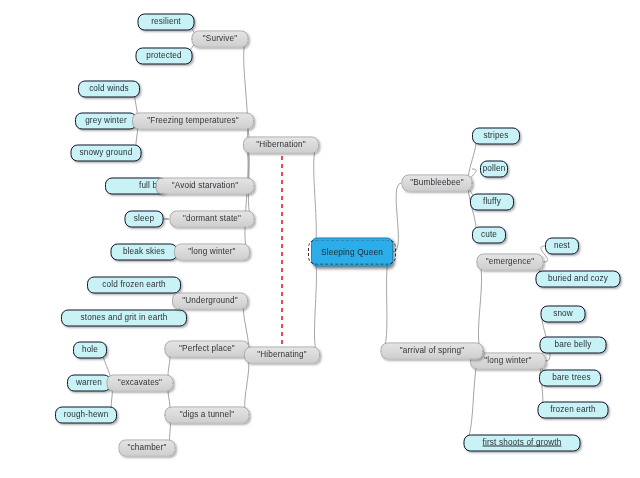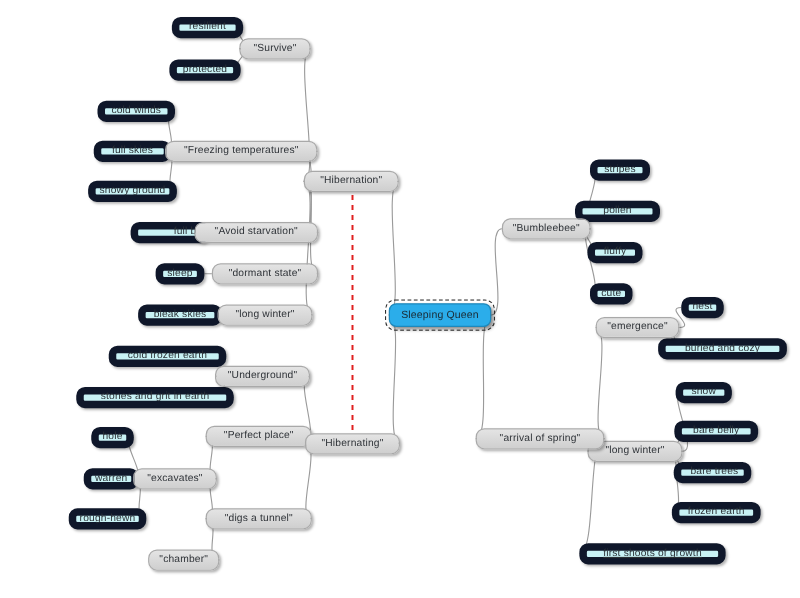--- a/index.html
+++ b/index.html
@@ -34,34 +34,34 @@
     font-size: 8.2px;
     letter-spacing: 0.15px;
     line-height: 1;
     padding: 0 7px;
     height: 17px;
     color: #30343a;
     box-shadow: 1.5px 1.5px 2.2px rgba(0,0,0,0.30);
   }
   .node.leaf {
     background: #c8f2f5;
-    border: 6px solid #0f172a;
+    border: 1px solid #0f172a;
     color: #2b3136;
   }
   .node.concept {
     background: linear-gradient(#e4e4e4, #cfcfcf);
     border: 1px solid #a9a9a9;
     color: #2f3338;
   }
   .node.root {
     background: #2badea;
     border: 1px solid #1e88bb;
     color: #1b2a33;
     font-size: 8.4px;
-    height: 19px;
+    height: 29px;
     padding: 0 10px;
     border-radius: 6px;
     box-shadow: 2px 2px 3px rgba(0,0,0,0.45);
   }
   .root-select {
     position: absolute;
     transform: translate(-50%, -50%);
     border: 1.6px dashed #2f2f2f;
     border-radius: 8px;
     box-sizing: border-box;
@@ -122,21 +122,21 @@
     <div class="node leaf" style="left: 164px; top: 56px; width: 57px;">
       <span>protected</span>
     </div>
     <div class="node concept" style="left: 220px; top: 39px; width: 57px;">
       <span>"Survive"</span>
     </div>
     <div class="node leaf" style="left: 109px; top: 89px; width: 62px;">
       <span>cold winds</span>
     </div>
     <div class="node leaf" style="left: 106px; top: 121px; width: 62px;">
-      <span>full skies</span>
+      <span>grey winter</span>
     </div>
     <div class="node leaf" style="left: 106px; top: 153px; width: 71px;">
       <span>snowy ground</span>
     </div>
     <div class="node concept" style="left: 193px; top: 121px; width: 122px;">
       <span>"Freezing temperatures"</span>
     </div>
     <div class="node concept" style="left: 281px; top: 145px; width: 76px;">
       <span>"Hibernation"</span>
     </div>
@@ -187,36 +187,36 @@
     </div>
     <div class="node concept" style="left: 147px; top: 448px; width: 57px;">
       <span>"chamber"</span>
     </div>
     <div class="node concept" style="left: 282px; top: 355px; width: 76px;">
       <span>"Hibernating"</span>
     </div>
     <div class="node leaf" style="left: 496px; top: 136px; width: 48px;">
       <span>stripes</span>
     </div>
-    <div class="node leaf" style="left: 494px; top: 169px; width: 68px;">
+    <div class="node leaf" style="left: 494px; top: 169px; width: 28px;">
       <span>pollen</span>
     </div>
     <div class="node leaf" style="left: 492px; top: 202px; width: 44px;">
       <span>fluffy</span>
     </div>
     <div class="node leaf" style="left: 489px; top: 235px; width: 34px;">
       <span>cute</span>
     </div>
     <div class="node concept" style="left: 437px; top: 183px; width: 71px;">
       <span>"Bumbleebee"</span>
     </div>
     <div class="node leaf" style="left: 562px; top: 246px; width: 34px;">
       <span>nest</span>
     </div>
-    <div class="node leaf" style="left: 578px; top: 279px; width: 103px;">
+    <div class="node leaf" style="left: 578px; top: 279px; width: 85px;">
       <span>buried and cozy</span>
     </div>
     <div class="node concept" style="left: 510px; top: 262px; width: 67px;">
       <span>"emergence"</span>
     </div>
     <div class="node leaf" style="left: 563px; top: 314px; width: 45px;">
       <span>snow</span>
     </div>
     <div class="node leaf" style="left: 573px; top: 345px; width: 67px;">
       <span>bare belly</span>

